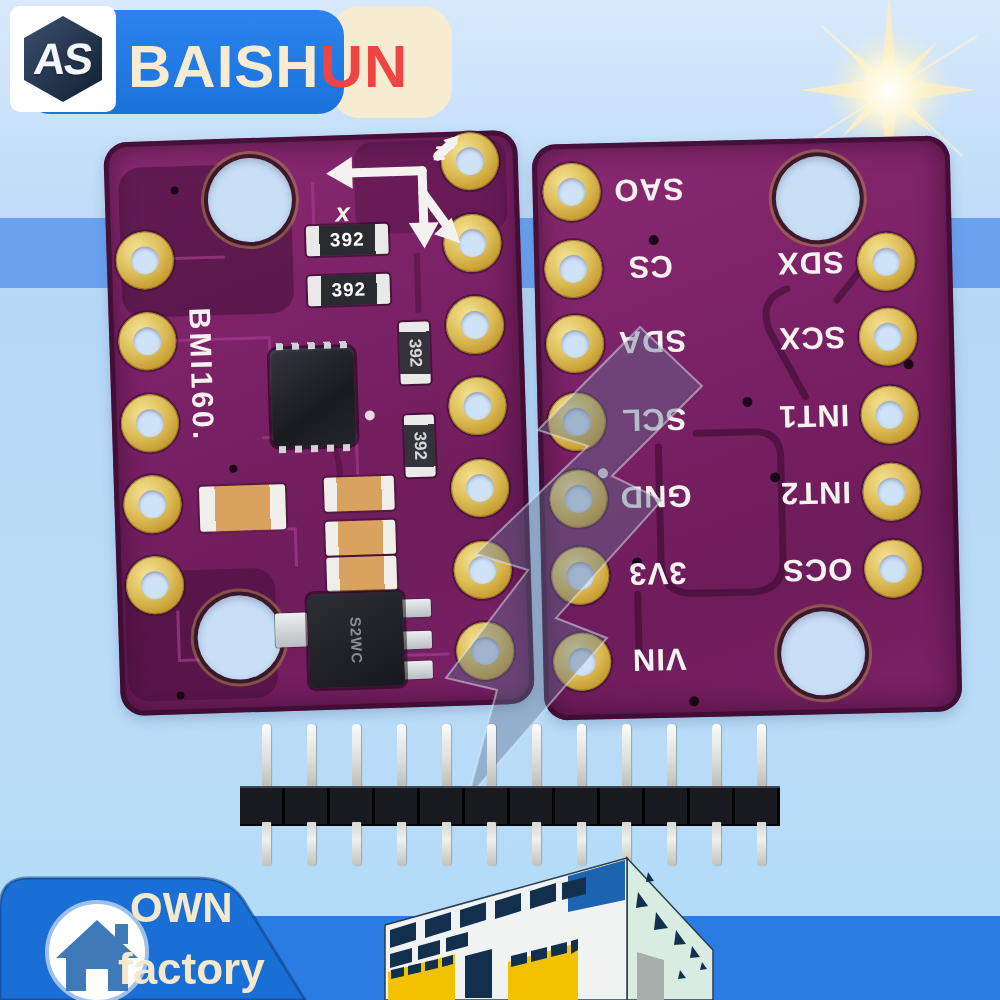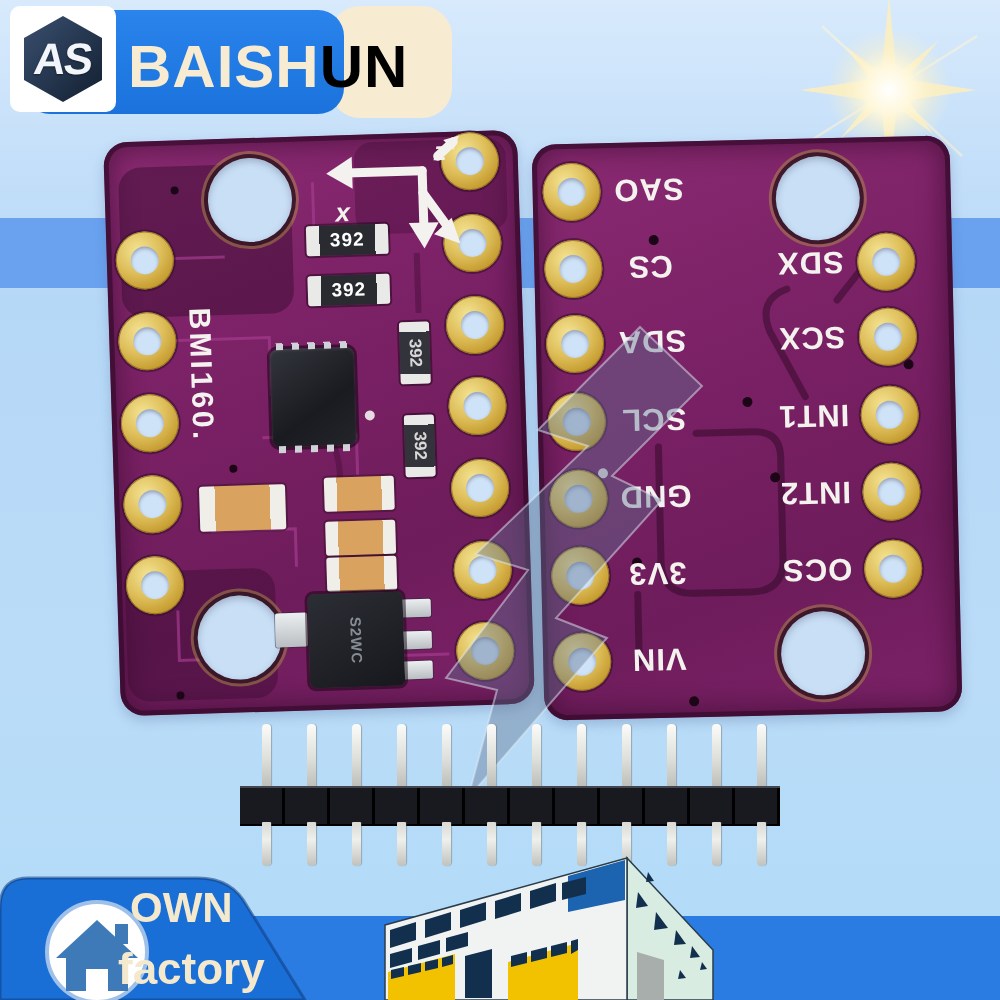--- a/index.html
+++ b/index.html
@@ -13,21 +13,21 @@
   .band-bottom{left:0;top:916px;width:1000px;height:84px;background:#2b7ce2;z-index:2;}
 
   
   .brand-wrap{z-index:30;}
   .cream-pill{left:330px;top:6px;width:122px;height:112px;background:#f7ecd2;border-radius:30px;z-index:31;}
   .blue-pill{left:24px;top:10px;width:320px;height:104px;background:linear-gradient(180deg,#2a84ec,#1b72dc);border-radius:26px;z-index:32;}
   .logo-box{left:10px;top:6px;width:106px;height:106px;background:#ffffff;border-radius:10px;z-index:33;display:flex;align-items:center;justify-content:center;}
   .logo-mono{position:absolute;color:#f2f5f9;font-weight:bold;font-size:44px;transform:skewX(-6deg);letter-spacing:-2px;text-shadow:0 1px 2px rgba(0,0,0,.4);}
   .brand-text{left:128px;top:32px;z-index:34;font-weight:bold;font-size:60px;letter-spacing:1px;white-space:nowrap;}
   .brand-text .p1{color:#f7ecd2;}
-  .brand-text .p2{color:#000000;}
+  .brand-text .p2{color:#ef4444;}
 
   
   .sun{left:792px;top:-4px;z-index:2;}
 
   
   .board{background:linear-gradient(160deg,#8a2a72 0%,#7b2166 38%,#6e1c5b 72%,#7c2268 100%);
          border-radius:24px;z-index:5;
          box-shadow:inset 0 0 0 5px rgba(46,8,38,.6), inset 0 0 24px 9px rgba(40,6,32,.45), 0 5px 12px rgba(70,95,140,.28);}
   .board-front{left:112px;top:136px;width:414px;height:574px;transform:rotate(-1.8deg);}
   .board-back{left:538px;top:140px;width:418px;height:576px;transform:rotate(-1.3deg);}

